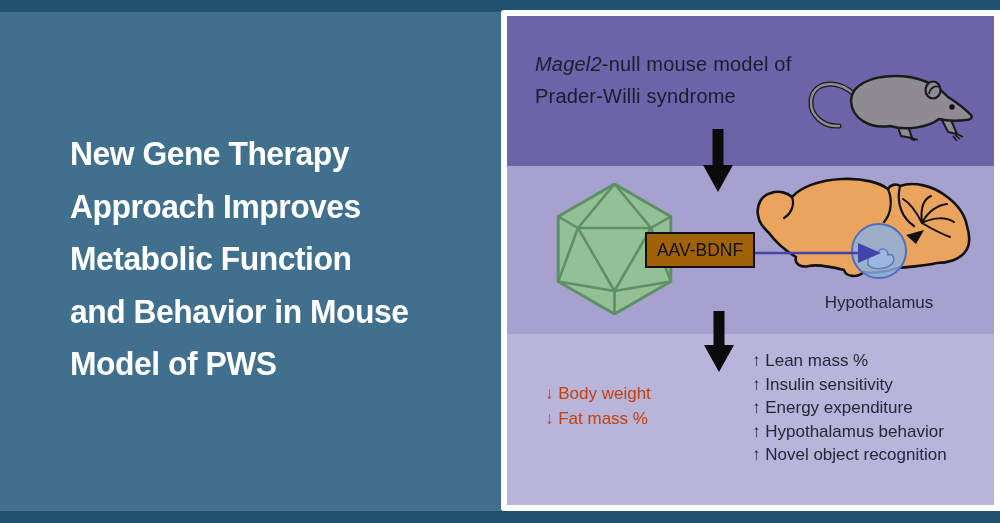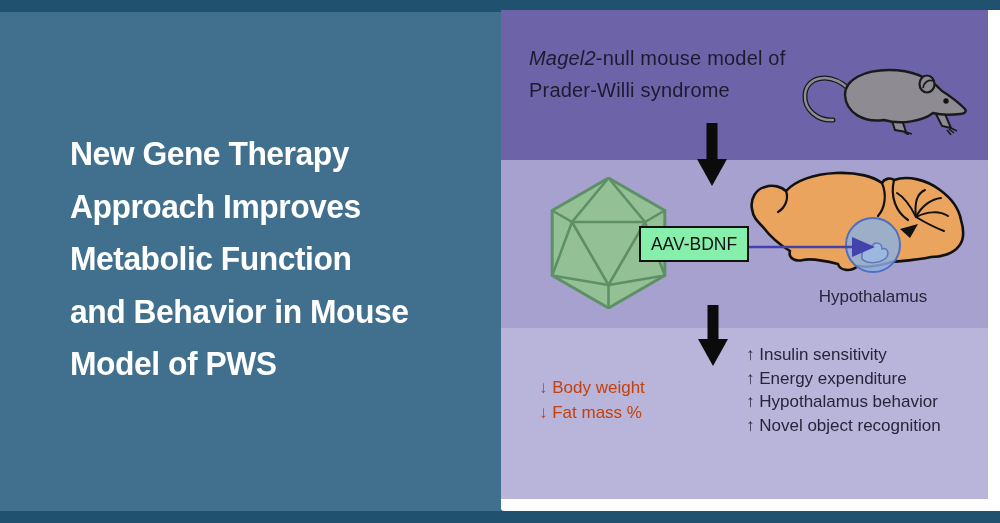--- a/index.html
+++ b/index.html
@@ -9,35 +9,35 @@
   .bar-top{top:0;}
   .bar-bottom{top:511px;}
 
   
   .headline{position:absolute;left:70px;top:128px;width:420px;color:#ffffff;
     font-weight:bold;font-size:33.5px;line-height:52.5px;
     transform:scaleX(.95);transform-origin:left top;letter-spacing:-.5px;}
 
   
   .panel{position:absolute;left:501px;top:10px;width:499px;height:501px;
-    background:#ffffff;border-radius:3px 0 0 3px;box-sizing:border-box;}
+    background:#ffffff;border-radius:3px 0 0 3px;box-sizing:border-box;padding:6px;}
   .graphic{position:relative;width:487px;height:489px;overflow:hidden;}
   .band{position:absolute;left:0;width:487px;}
   .band1{top:0;height:150px;background:#6c63a9;}
   .band2{top:150px;height:168px;background:#a7a1cf;}
   .band3{top:318px;height:171px;background:#b9b4d9;}
 
   .g-title{position:absolute;left:28px;top:32px;font-size:20px;line-height:32px;
     color:#1c1c2e;letter-spacing:.2px;}
   .g-title .gene{font-style:italic;}
 
   .abs{position:absolute;}
 
   .aav-box{position:absolute;left:138px;top:216px;width:110px;height:36px;
-    background:#86efac;border:2px solid #111;box-sizing:border-box;
+    background:#a16207;border:2px solid #111;box-sizing:border-box;
     display:flex;align-items:center;justify-content:center;
     font-size:17.5px;color:#111;}
 
   .hypo-label{position:absolute;left:286px;top:277px;width:172px;text-align:center;
     font-size:17px;color:#26263a;}
 
   .dec-list{position:absolute;left:38px;top:365px;font-size:17px;line-height:25px;color:#c2410c;}
   .inc-list{position:absolute;left:245px;top:333px;font-size:17px;line-height:23.6px;color:#26263a;}
 </style>
 </head>
@@ -130,20 +130,21 @@
         <rect x="10.5" y="0" width="11" height="36" fill="#0b0b0b"></rect>
         <polygon points="1,34 31,34 16,61" fill="#0b0b0b"></polygon>
       </svg>
 
       <div class="dec-list">
         <div>↓ Body weight</div>
         <div>↓ Fat mass %</div>
       </div>
 
       <div class="inc-list">
+        <div>↑ Lean mass %</div>
         <div>↑ Insulin sensitivity</div>
         <div>↑ Energy expenditure</div>
         <div>↑ Hypothalamus behavior</div>
         <div>↑ Novel object recognition</div>
       </div>
     </div>
   </div>
 </div>
 
 </body></html>

